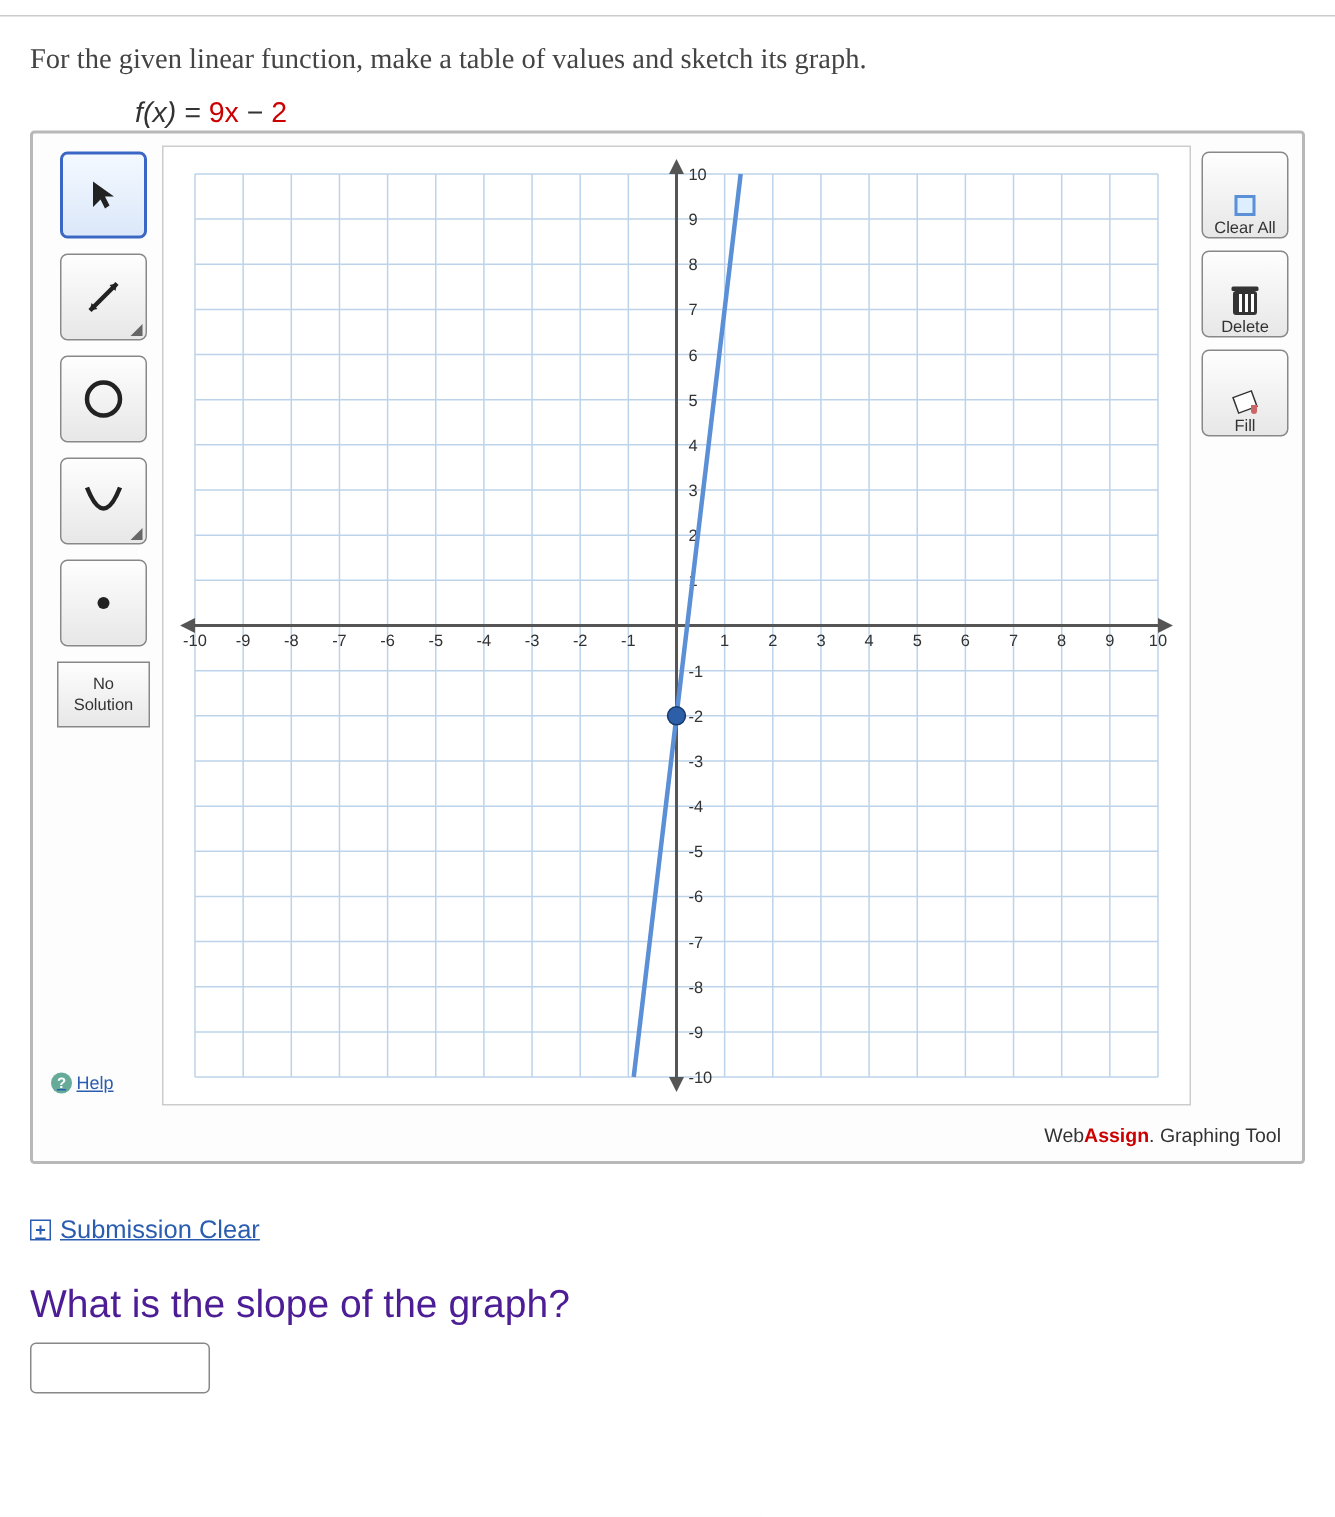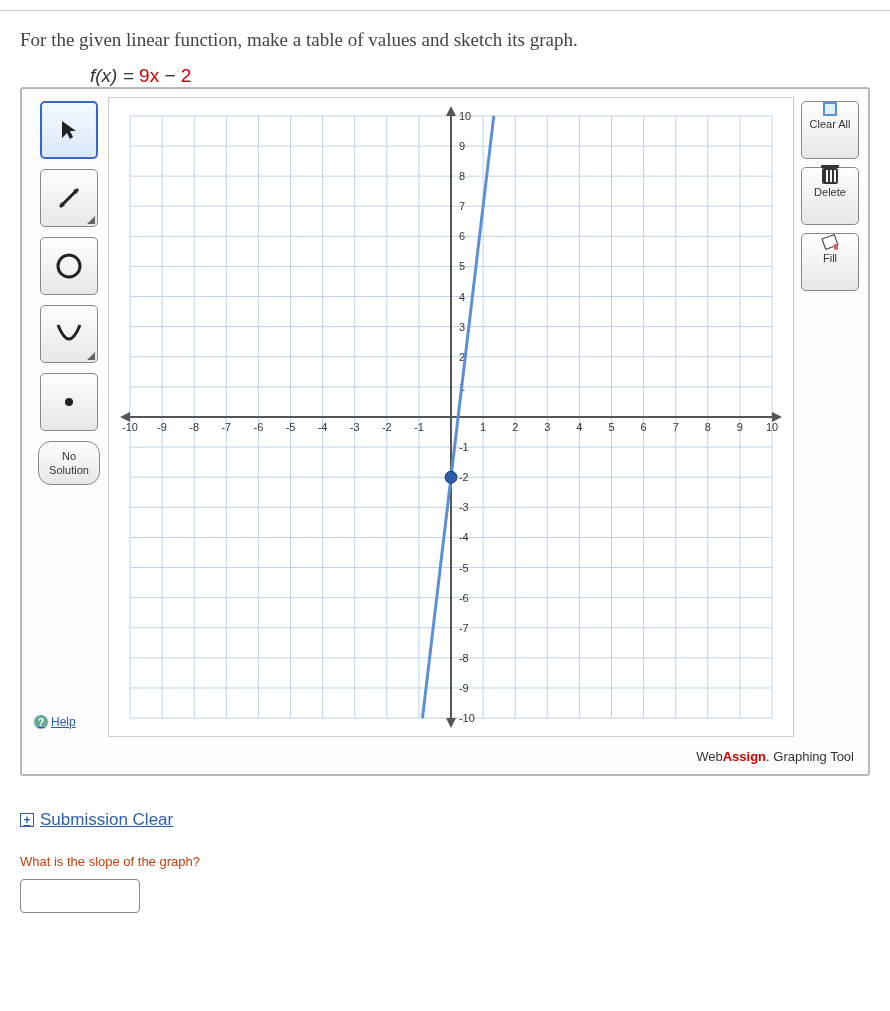--- a/index.html
+++ b/index.html
@@ -78,21 +78,21 @@
     border-bottom: 8px solid #666;
   }
   .nosolve-btn {
     width: 62px;
     height: 44px;
     font-size: 11px;
     text-align: center;
     line-height: 14px;
     background: linear-gradient(#fefefe,#e7e7e7);
     border: 1px solid #888;
-    border-radius: 13px;
+    border-radius: 0;
     display: flex;
     align-items: center;
     justify-content: center;
     cursor: pointer;
     color:#333;
   }
   .help-link {
     margin-top: auto;
     font-size: 12px;
     color: #2a5db0;
@@ -130,21 +130,21 @@
   }
   .r-btn {
     width: 58px;
     height: 58px;
     background: linear-gradient(#fefefe,#e7e7e7);
     border: 1px solid #888;
     border-radius: 5px;
     display: flex;
     flex-direction: column;
     align-items: center;
-    justify-content: flex-start;
+    justify-content: flex-end;
     cursor: pointer;
     font-size: 11px;
     gap:2px;
     color:#333;
   }
   .r-btn .i-sq { width:14px;height:14px;border:2px solid #5b8fd6;background:#def; }
   .r-btn .i-trash {
     width:16px;height:16px;border:2px solid #333;border-radius:2px;
     background:repeating-linear-gradient(90deg,#333 0 2px,#fff 2px 4px);
     position:relative;
@@ -172,21 +172,21 @@
     color: #2a5db0;
     text-decoration: underline;
     cursor: pointer;
     display:flex;align-items:center;gap:6px;
   }
   .submission-link .plus{
     width:14px;height:14px;border:1px solid #2a5db0;font-size:12px;display:flex;align-items:center;justify-content:center;
     color:#2a5db0;font-weight:bold;line-height:10px;
   }
 
-  .slope-q { font-size: 13px; color: #c2410c; margin-bottom: 10px; }
+  .slope-q { font-size: 26px; color: #4c1d95; margin-bottom: 10px; }
   .answer-input {
     width: 120px;
     height: 34px;
     border: 1px solid #888;
     border-radius: 4px;
     font-size: 16px;
     padding: 0 8px;
   }
 
   

